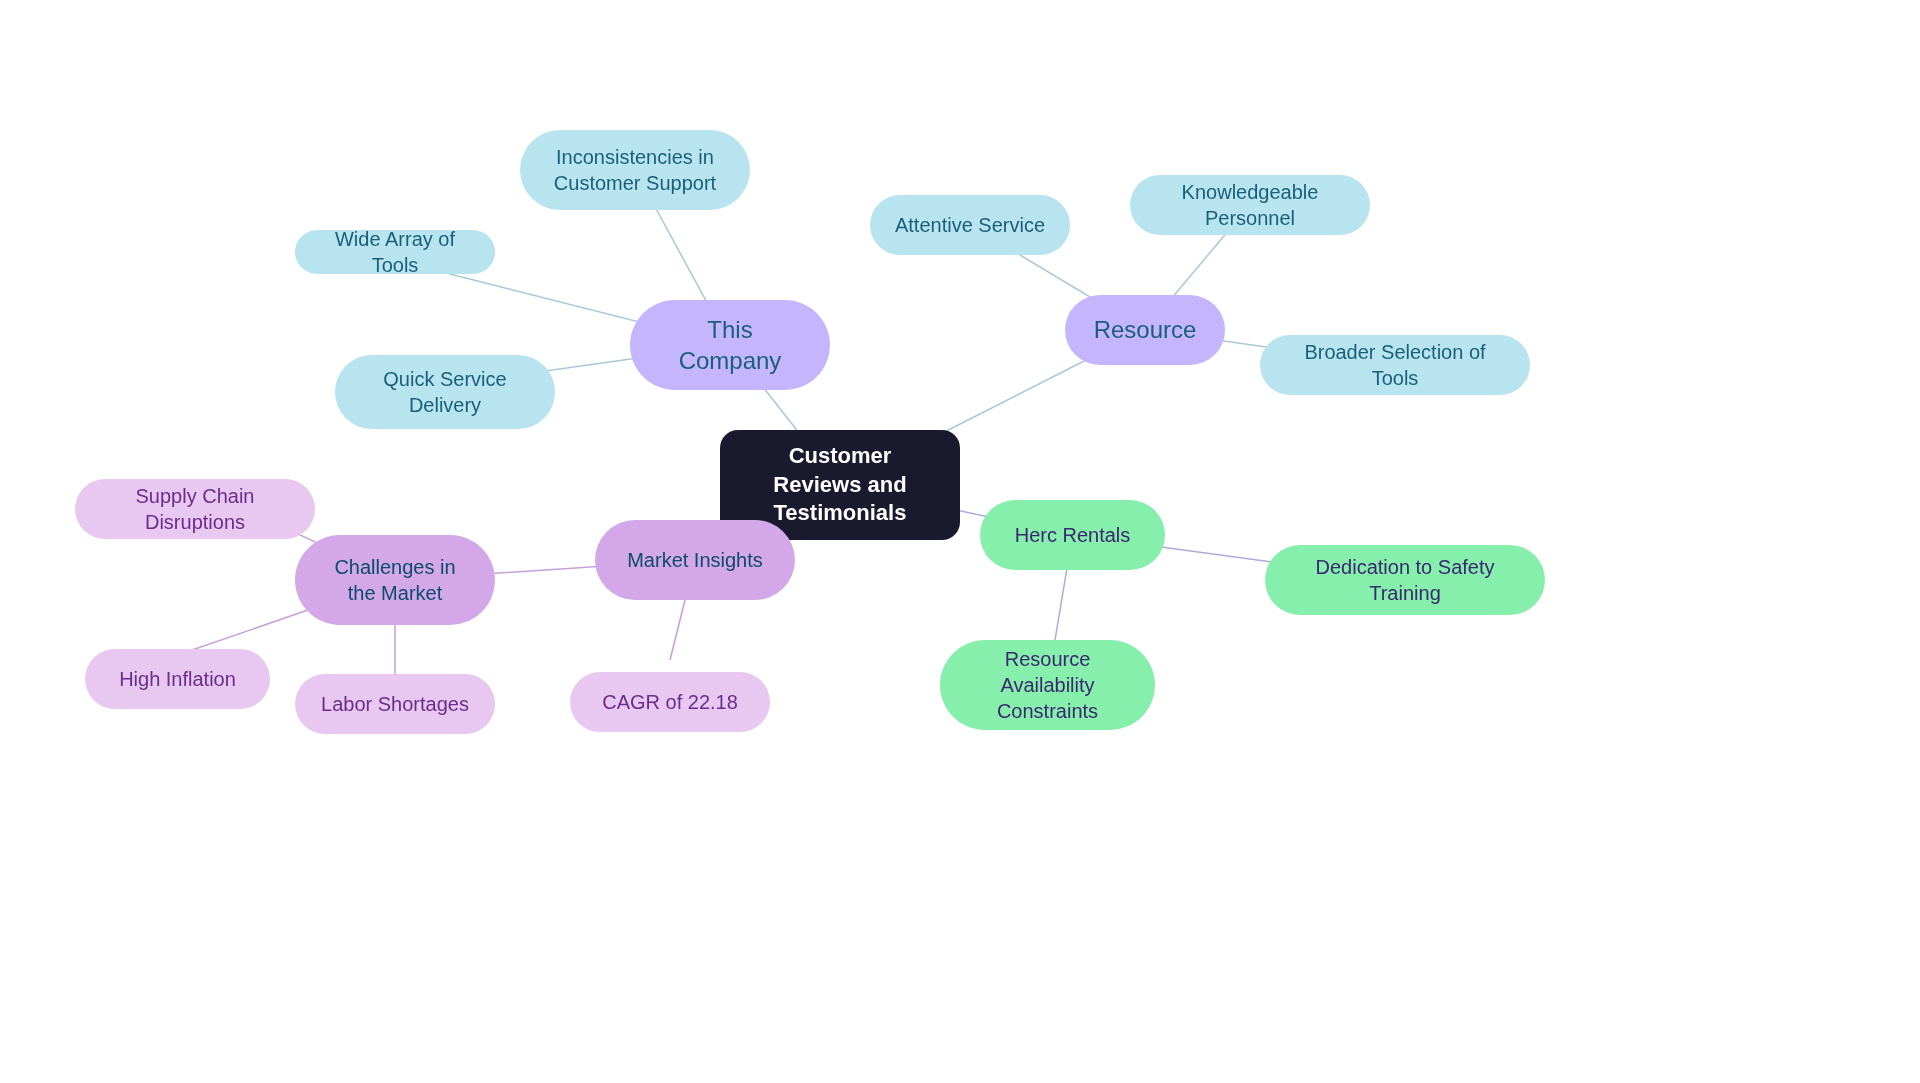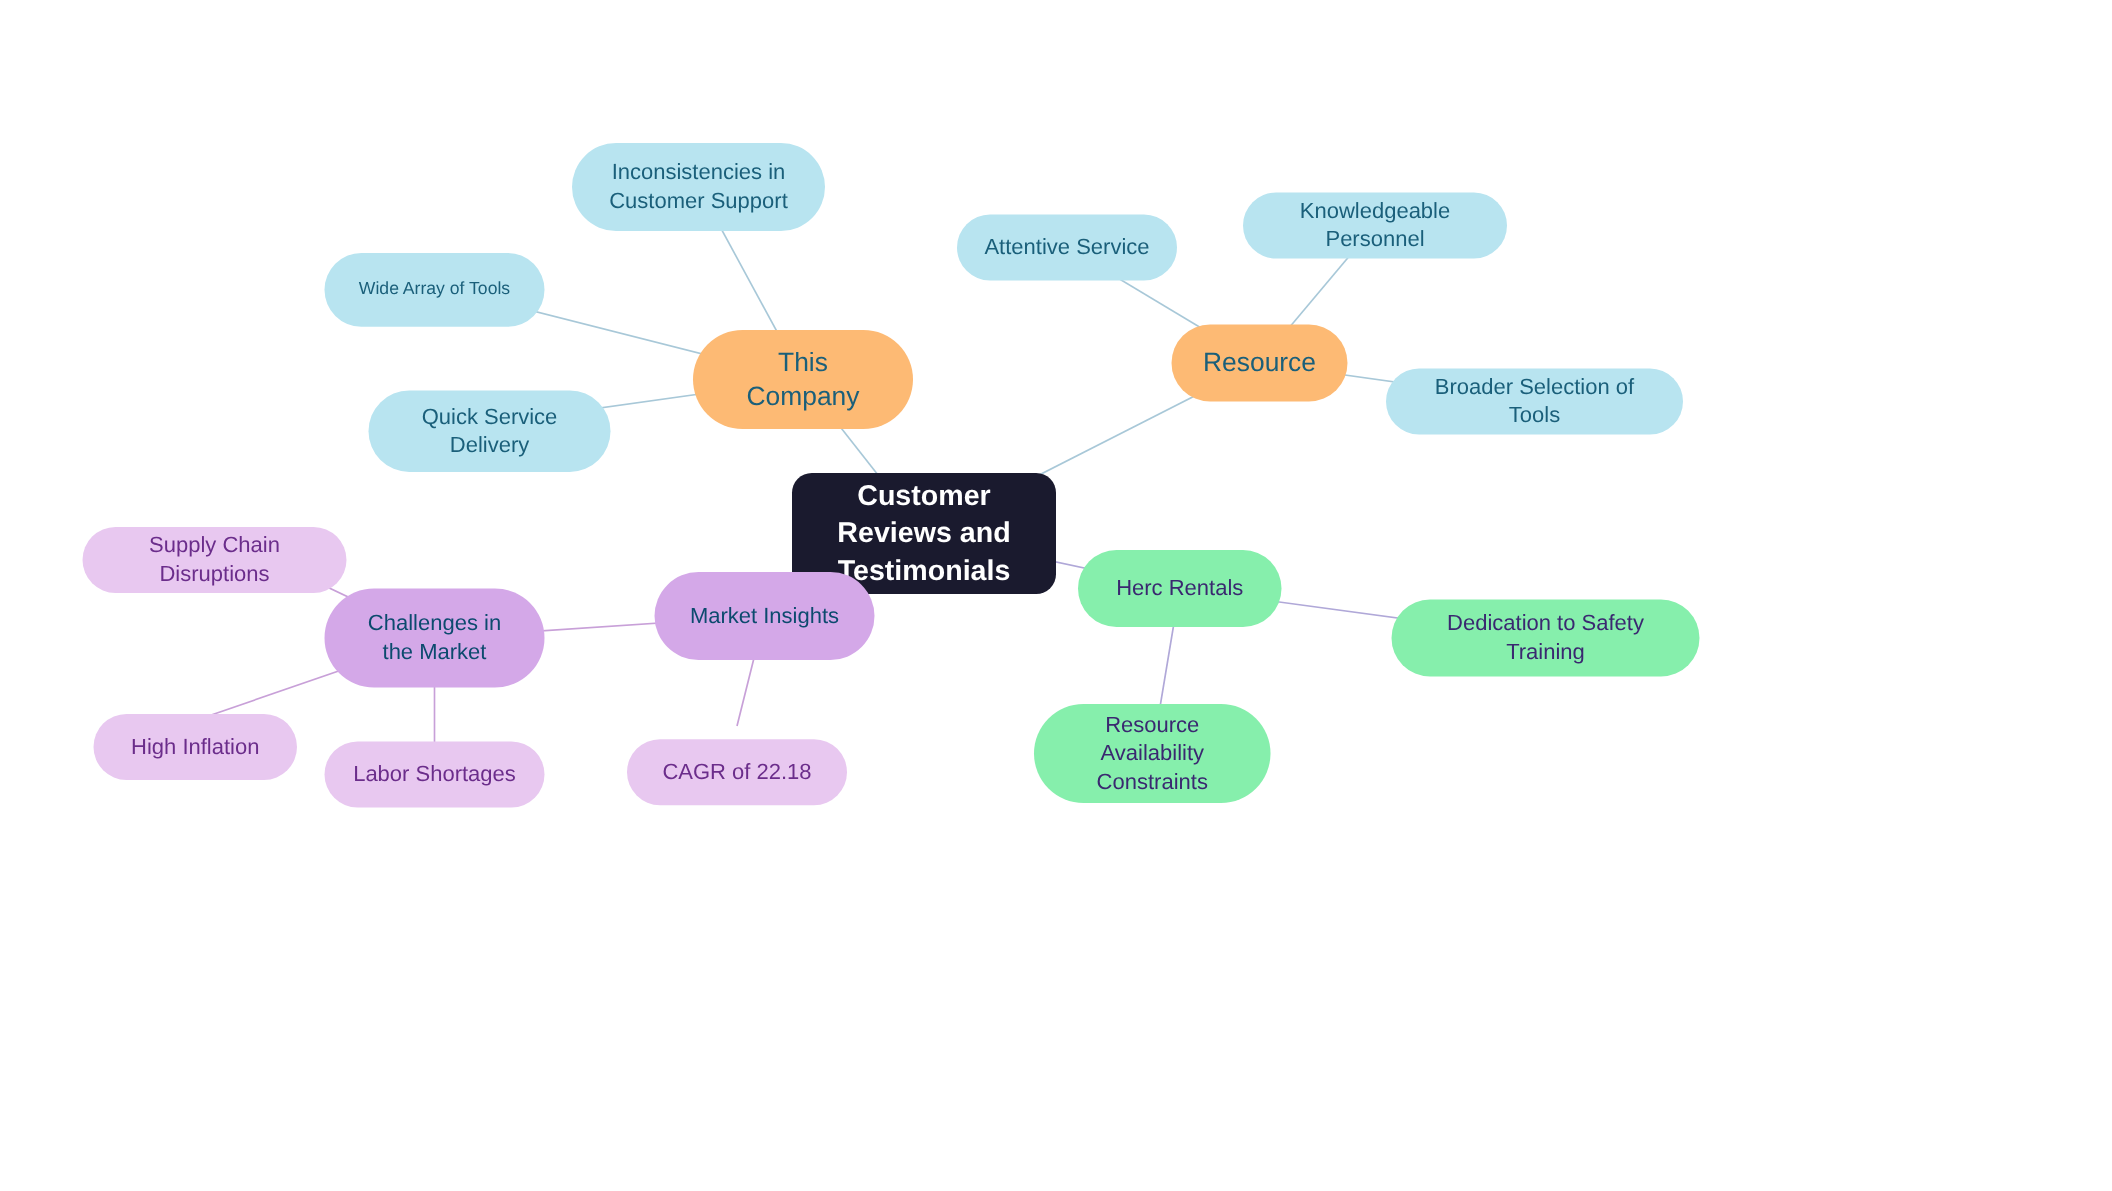--- a/index.html
+++ b/index.html
@@ -39,21 +39,21 @@
       font-weight: 600;
       width: 240px;
       height: 110px;
     }
     .node-blue {
       background: #b8e4f0;
       color: #1a5f7a;
       border: none;
     }
     .node-blue-mid {
-      background: #fdba74;
+      background: #c4b5fd;
       color: #1a5f7a;
     }
     .node-purple {
       background: #e8c8f0;
       color: #6b2d8b;
       margin-top: 24px;
     }
     .node-purple-mid {
       background: #d4a8e8;
       color: #0c4a6e;
@@ -80,26 +80,26 @@
     <line x1="695" y1="560" x2="670" y2="660" stroke="#c8a0d8" stroke-width="1.5"></line>
     <line x1="695" y1="560" x2="395" y2="580" stroke="#c8a0d8" stroke-width="1.5"></line>
     <line x1="395" y1="580" x2="195" y2="485" stroke="#c8a0d8" stroke-width="1.5"></line>
     <line x1="395" y1="580" x2="177.5" y2="655" stroke="#c8a0d8" stroke-width="1.5"></line>
     <line x1="395" y1="580" x2="395" y2="680" stroke="#c8a0d8" stroke-width="1.5"></line>
     <line x1="1072.5" y1="535" x2="1405" y2="580" stroke="#b0a8d8" stroke-width="1.5"></line>
     <line x1="1072.5" y1="535" x2="1047.5" y2="685" stroke="#b0a8d8" stroke-width="1.5"></line>
   </svg>
 
 <div id="nodes-container">
-    <div class="node node-center" style="left: 720px; top: 430px; width: 240px; height: 110px; position: absolute; font-size: 26px;">Customer Reviews and
+    <div class="node node-center" style="left: 720px; top: 430px; width: 240px; height: 110px; position: absolute; font-size: 22px;">Customer Reviews and
 Testimonials</div>
     <div class="node node-blue-mid" style="left: 630px; top: 300px; width: 200px; height: 90px; position: absolute; font-size: 24px;">This Company</div>
     <div class="node node-blue" style="left: 520px; top: 130px; width: 230px; height: 80px; position: absolute; font-size: 20px;">Inconsistencies in
 Customer Support</div>
-    <div class="node node-blue" style="left: 295px; top: 230px; width: 200px; height: 67px; position: absolute; font-size: 16px;">Wide Array of Tools</div>
+    <div class="node node-blue" style="left: 295px; top: 230px; width: 200px; height: 44px; position: absolute; font-size: 20px;">Wide Array of Tools</div>
     <div class="node node-blue" style="left: 335px; top: 355px; width: 220px; height: 74px; position: absolute; font-size: 20px;">Quick Service Delivery</div>
     <div class="node node-blue-mid" style="left: 1065px; top: 295px; width: 160px; height: 70px; position: absolute; font-size: 24px;">Resource</div>
     <div class="node node-blue" style="left: 870px; top: 195px; width: 200px; height: 60px; position: absolute; font-size: 20px;">Attentive Service</div>
     <div class="node node-blue" style="left: 1130px; top: 175px; width: 240px; height: 60px; position: absolute; font-size: 20px;">Knowledgeable Personnel</div>
     <div class="node node-blue" style="left: 1260px; top: 335px; width: 270px; height: 60px; position: absolute; font-size: 20px;">Broader Selection of Tools</div>
     <div class="node node-purple-mid" style="left: 595px; top: 520px; width: 200px; height: 80px; position: absolute; font-size: 20px;">Market Insights</div>
     <div class="node node-purple" style="left: 570px; top: 648px; width: 200px; height: 60px; position: absolute; font-size: 20px;">CAGR of 22.18</div>
     <div class="node node-purple-mid" style="left: 295px; top: 535px; width: 200px; height: 90px; position: absolute; font-size: 20px;">Challenges in the
 Market</div>
     <div class="node node-purple" style="left: 75px; top: 455px; width: 240px; height: 60px; position: absolute; font-size: 20px;">Supply Chain Disruptions</div>

